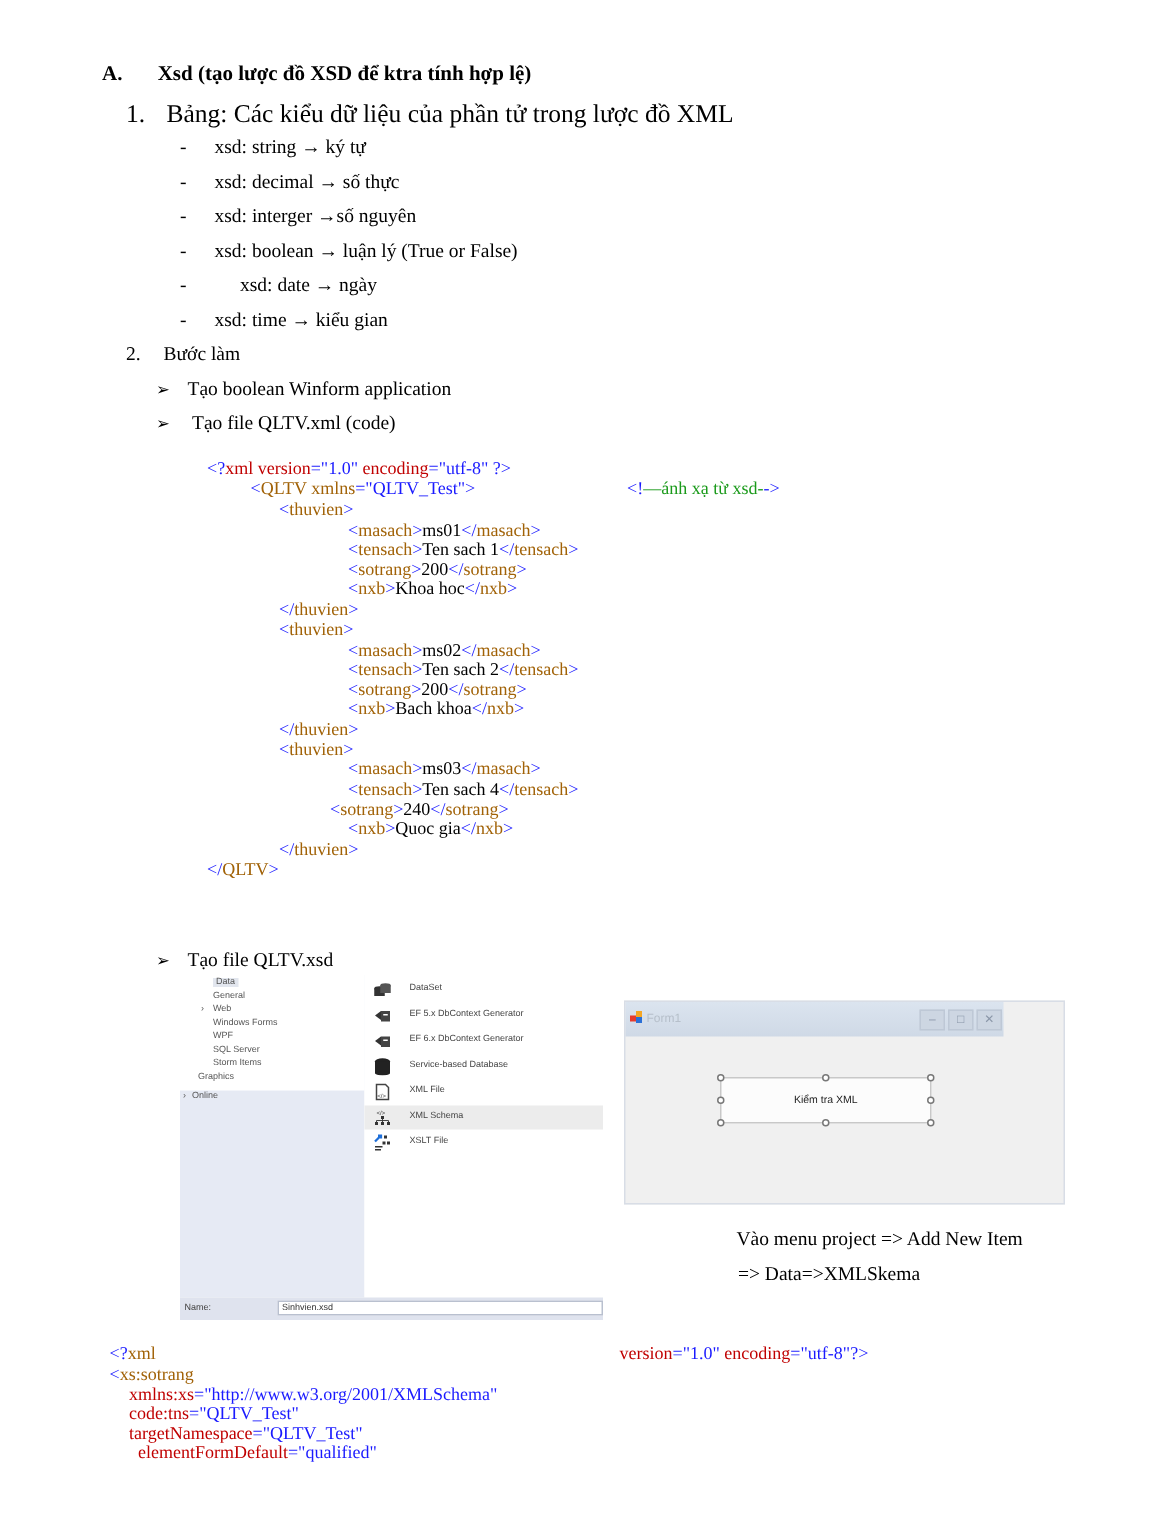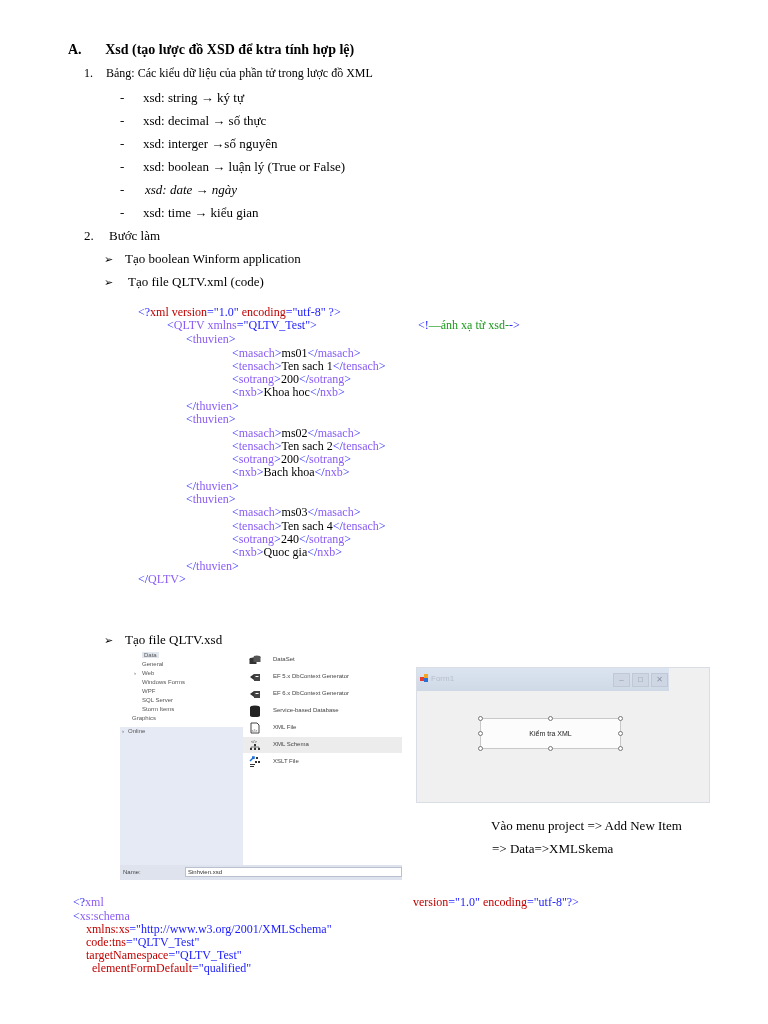--- a/index.html
+++ b/index.html
@@ -1,25 +1,25 @@
 <!DOCTYPE html>
 <html><head>
 <meta charset="utf-8">
 <style>
   html, body { margin: 0; padding: 0; background: #ffffff; }
   body { width: 768px; height: 1024px; position: relative; overflow: hidden;
          font-family: "Liberation Serif", serif; color: #000; }
   .abs { position: absolute; white-space: nowrap; }
   .h-title { font-weight: bold; font-size: 14px; }
-  .t14 { font-size: 12px; }
+  .t14 { font-size: 17px; }
   .t13 { font-size: 13px; }
   .code { font-size: 12px; line-height: 13.3px; }
   .blue { color: #1a1aff; }
   .red { color: #c00000; }
-  .dark-red { color: #8b5cf6; text-align: center; }
+  .dark-red { color: #a16207; text-align: center; }
   .green { color: #1a9a1a; }
   .black { color: #000; }
 
   
   .vs-dialog { position: absolute; left: 120px; top: 650px; width: 282px; height: 230px; background: #fff; overflow: hidden; }
   .vs-left { position: absolute; left: 0; top: 0; width: 123px; height: 215px; background: #e6eaf4; }
   .vs-left-top { position: absolute; left: 0; top: 0; width: 123px; height: 77px; background: #fff; }
   .vs-left .ti { position: absolute; font-family: "Liberation Sans", sans-serif; font-size: 6px; color: #555; white-space: nowrap; }
   .vs-right { position: absolute; left: 123px; top: 0; width: 159px; height: 215px; background: #fff; }
   .vs-item { position: absolute; left: 0; width: 159px; height: 16px; font-family: "Liberation Sans", sans-serif; font-size: 6px; color: #444; }
@@ -50,21 +50,21 @@
 <div class="abs t14" style="left:84px; top:66px;">
   <span>1.</span>
   <span style="margin-left:10px;">Bảng: Các kiểu dữ liệu của phần tử trong lược đồ XML</span>
 </div>
 
 <div>
   <div class="abs t13" style="left:120px; top:90px;"><span>-</span><span style="position:absolute; left:23px;">xsd: string  → ký tự</span></div>
   <div class="abs t13" style="left:120px; top:113px;"><span>-</span><span style="position:absolute; left:23px;">xsd: decimal → số thực</span></div>
   <div class="abs t13" style="left:120px; top:136px;"><span>-</span><span style="position:absolute; left:23px;">xsd: interger →số nguyên</span></div>
   <div class="abs t13" style="left:120px; top:159px;"><span>-</span><span style="position:absolute; left:23px;">xsd: boolean → luận lý (True or False)</span></div>
-  <div class="abs t13" style="left:120px; top:182px;"><span>-</span><span style="position:absolute; left:25px;font-style:italic;">xsd: date → ngày</span></div>
+  <div class="abs t13" style="left:120px; top:182px;"><span>-</span><span style="position:absolute; left:40px;">xsd: date → ngày</span></div>
   <div class="abs t13" style="left:120px; top:205px;"><span>-</span><span style="position:absolute; left:23px;">xsd: time → kiểu gian</span></div>
 </div>
 
 <div class="abs t13" style="left:84px; top:228px;">
   <span>2.</span>
   <span style="margin-left:12px;">Bước làm</span>
 </div>
 <div class="abs t13" style="left:104px; top:251px;">
   <span style="font-size:11px;">➢</span>
   <span style="position:absolute; left:21px;">Tạo boolean Winform application</span>
@@ -95,21 +95,21 @@
   <div class="abs code" style="left:186px; top:413px;"><span class="blue">&lt;</span><span class="dark-red">thuvien</span><span class="blue">&gt;</span></div>
   <div class="abs code" style="left:232px; top:427px;"><span class="blue">&lt;</span><span class="dark-red">masach</span><span class="blue">&gt;</span><span class="black">ms02</span><span class="blue">&lt;/</span><span class="dark-red">masach</span><span class="blue">&gt;</span></div>
   <div class="abs code" style="left:232px; top:440px;"><span class="blue">&lt;</span><span class="dark-red">tensach</span><span class="blue">&gt;</span><span class="black">Ten sach 2</span><span class="blue">&lt;/</span><span class="dark-red">tensach</span><span class="blue">&gt;</span></div>
   <div class="abs code" style="left:232px; top:453px;"><span class="blue">&lt;</span><span class="dark-red">sotrang</span><span class="blue">&gt;</span><span class="black">200</span><span class="blue">&lt;/</span><span class="dark-red">sotrang</span><span class="blue">&gt;</span></div>
   <div class="abs code" style="left:232px; top:466px;"><span class="blue">&lt;</span><span class="dark-red">nxb</span><span class="blue">&gt;</span><span class="black">Bach khoa</span><span class="blue">&lt;/</span><span class="dark-red">nxb</span><span class="blue">&gt;</span></div>
   <div class="abs code" style="left:186px; top:480px;"><span class="blue">&lt;/</span><span class="dark-red">thuvien</span><span class="blue">&gt;</span></div>
 
   <div class="abs code" style="left:186px; top:493px;"><span class="blue">&lt;</span><span class="dark-red">thuvien</span><span class="blue">&gt;</span></div>
   <div class="abs code" style="left:232px; top:506px;"><span class="blue">&lt;</span><span class="dark-red">masach</span><span class="blue">&gt;</span><span class="black">ms03</span><span class="blue">&lt;/</span><span class="dark-red">masach</span><span class="blue">&gt;</span></div>
   <div class="abs code" style="left:232px; top:520px;"><span class="blue">&lt;</span><span class="dark-red">tensach</span><span class="blue">&gt;</span><span class="black">Ten sach 4</span><span class="blue">&lt;/</span><span class="dark-red">tensach</span><span class="blue">&gt;</span></div>
-  <div class="abs code" style="left:232px; top:533px;"><span class="blue">&lt;</span><span class="dark-red">sotrang</span><span class="blue">&gt;</span><span class="black">240</span><span class="blue">&lt;/</span><span class="dark-red">sotrang</span><span class="blue">&gt;</span></div>
+  <div class="abs code" style="left:220px; top:533px;"><span class="blue">&lt;</span><span class="dark-red">sotrang</span><span class="blue">&gt;</span><span class="black">240</span><span class="blue">&lt;/</span><span class="dark-red">sotrang</span><span class="blue">&gt;</span></div>
   <div class="abs code" style="left:232px; top:546px;"><span class="blue">&lt;</span><span class="dark-red">nxb</span><span class="blue">&gt;</span><span class="black">Quoc gia</span><span class="blue">&lt;/</span><span class="dark-red">nxb</span><span class="blue">&gt;</span></div>
   <div class="abs code" style="left:186px; top:560px;"><span class="blue">&lt;/</span><span class="dark-red">thuvien</span><span class="blue">&gt;</span></div>
 
   <div class="abs code" style="left:138px; top:573px;"><span class="blue">&lt;/</span><span class="dark-red">QLTV</span><span class="blue">&gt;</span></div>
 </div>
 
 <div class="abs t13" style="left:104px; top:632px;">
   <span style="font-size:11px;">➢</span>
   <span style="position:absolute; left:21px;">Tạo file QLTV.xsd</span>
 </div>
@@ -221,18 +221,18 @@
   <div class="hnd" style="left:131px; top:78px;"></div>
   <div class="hnd" style="left:201px; top:78px;"></div>
 </div>
 
 <div class="abs t13" style="left:491px; top:818px;">Vào menu project =&gt; Add New Item</div>
 <div class="abs t13" style="left:492px; top:841px;"> =&gt; Data=&gt;XMLSkema</div>
 
 <div>
   <div class="abs code" style="left:73px; top:896px;"><span class="blue">&lt;?</span><span class="dark-red">xml</span></div>
   <div class="abs code" style="left:413px; top:896px;"><span class="red">version</span><span class="blue">="1.0" </span><span class="red">encoding</span><span class="blue">="utf-8"?&gt;</span></div>
-  <div class="abs code" style="left:73px; top:910px;"><span class="blue">&lt;</span><span class="dark-red">xs:schema</span></div>
+  <div class="abs code" style="left:73px; top:910px;"><span class="blue">&lt;</span><span class="dark-red">xs:sotrang</span></div>
   <div class="abs code" style="left:86px; top:923px;"><span class="red">xmlns:xs</span><span class="blue">="http://www.w3.org/2001/XMLSchema"</span></div>
   <div class="abs code" style="left:86px; top:936px;"><span class="red">code:tns</span><span class="blue">="QLTV_Test"</span></div>
   <div class="abs code" style="left:86px; top:949px;"><span class="red">targetNamespace</span><span class="blue">="QLTV_Test"</span></div>
   <div class="abs code" style="left:92px; top:962px;"><span class="red">elementFormDefault</span><span class="blue">="qualified"</span></div>
 </div>
 
 </body></html>

